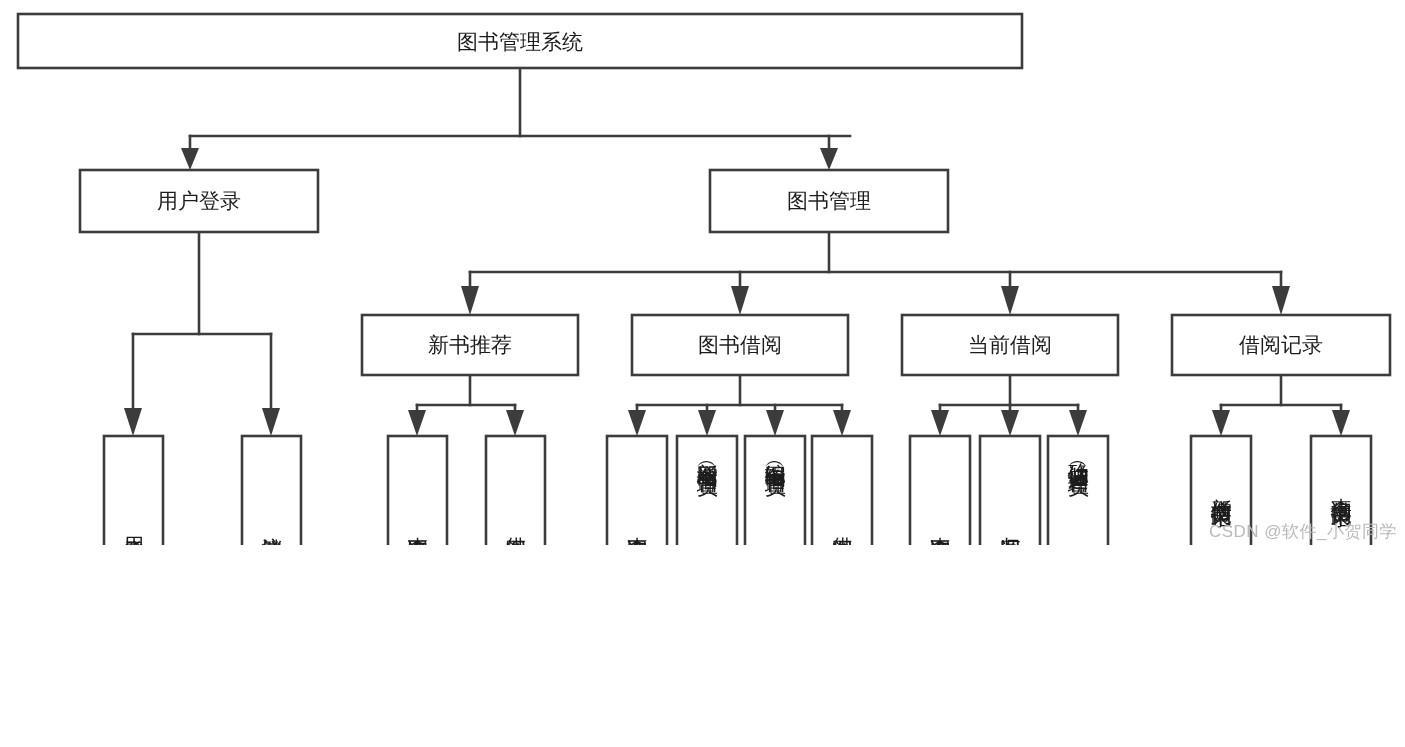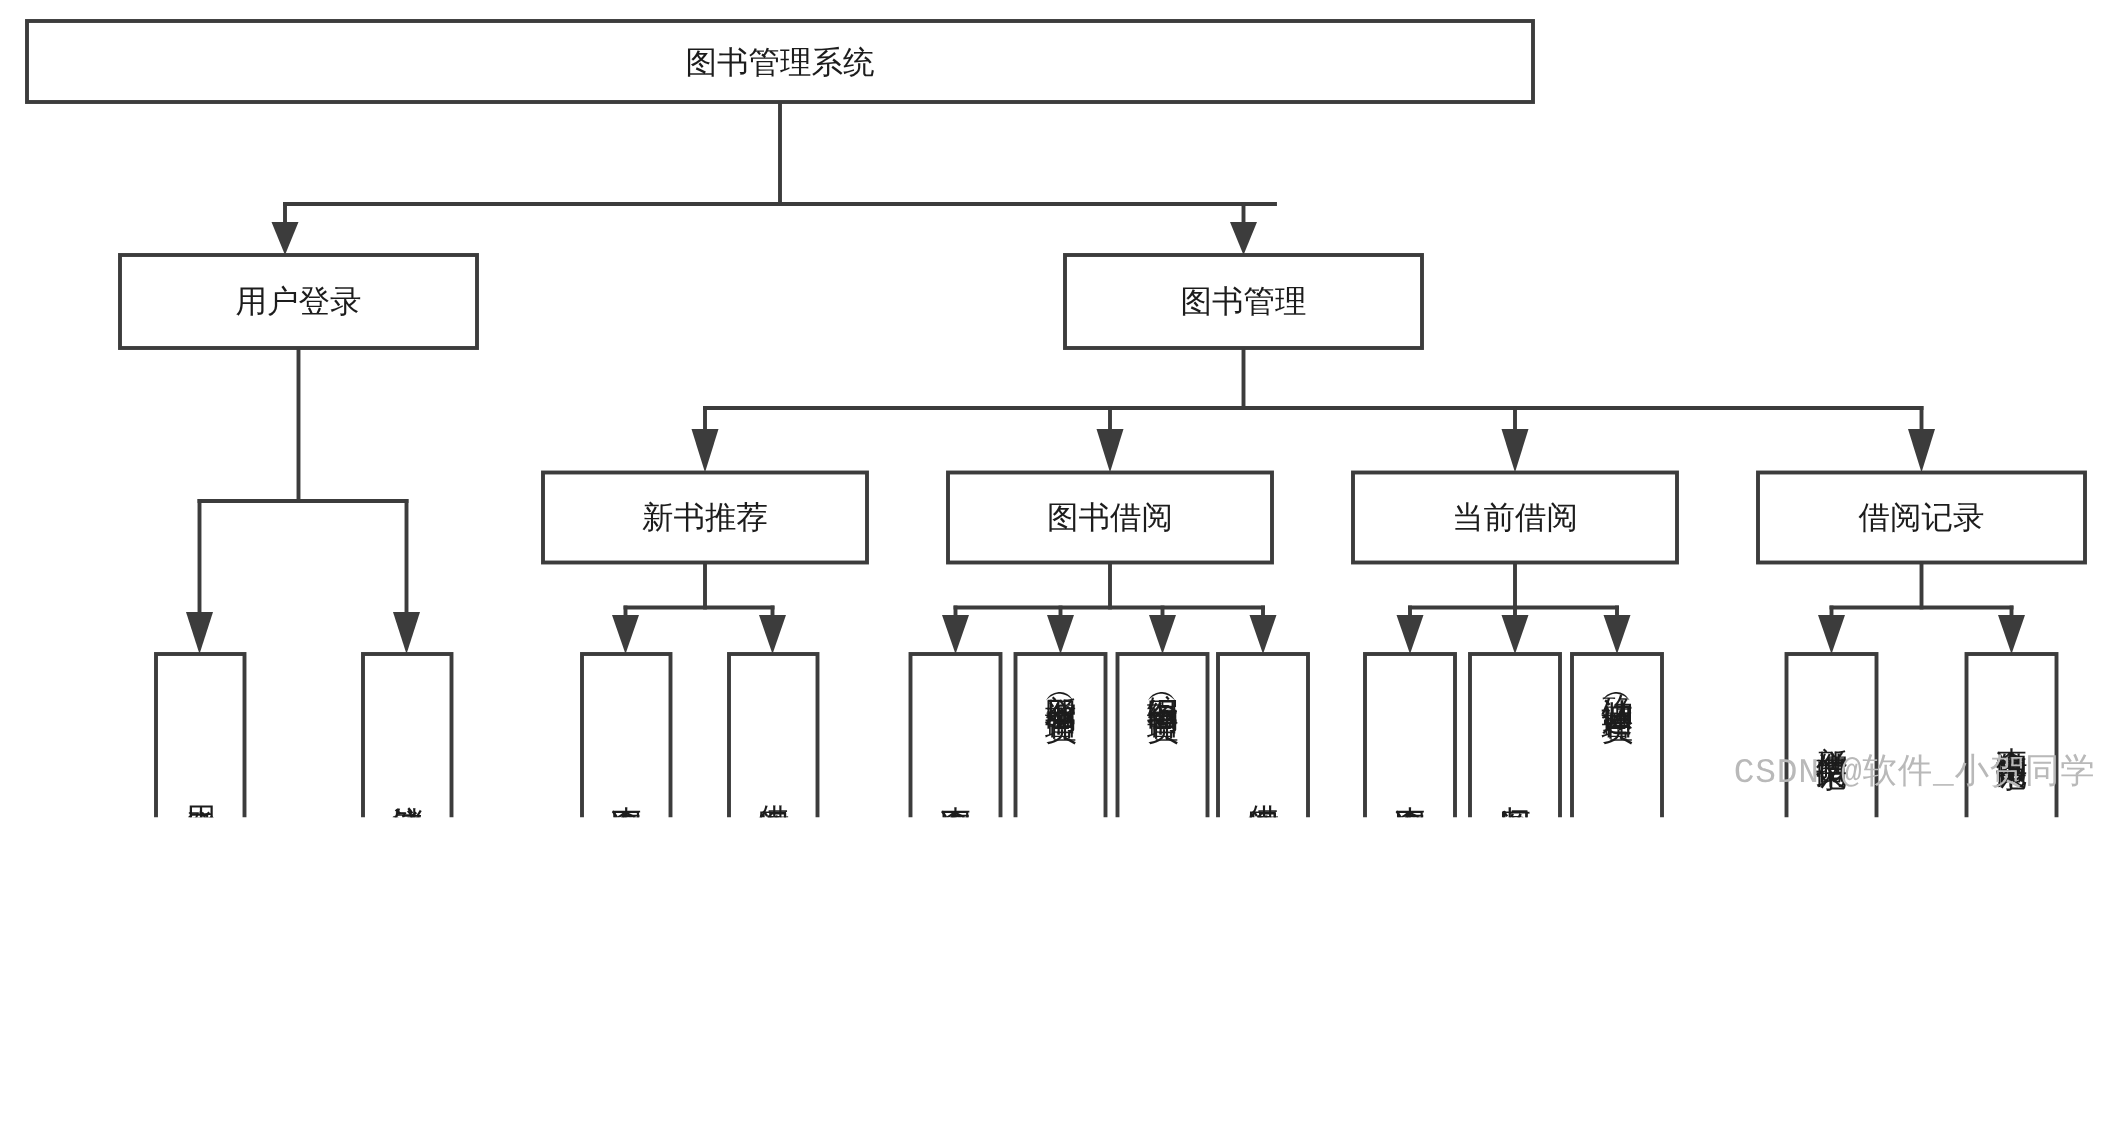--- a/index.html
+++ b/index.html
@@ -62,23 +62,23 @@
   }
   .vlabel-wrap {
     position: absolute;
     display: flex;
     align-items: flex-start;
     justify-content: center;
   }
   .watermark {
     position: absolute;
     right: 8px;
-    bottom: 16px;
-    font-family: Liberation Mono, monospace;
-    font-size: 23px;
+    bottom: 2px;
+    font-family: Liberation Sans, sans-serif;
+    font-size: 17px;
     color: #b9b9b9;
     letter-spacing: 0.5px;
     user-select: none;
   }
 </style>
 </head>
 <body>
 
 <div id="diagram-root">
 

